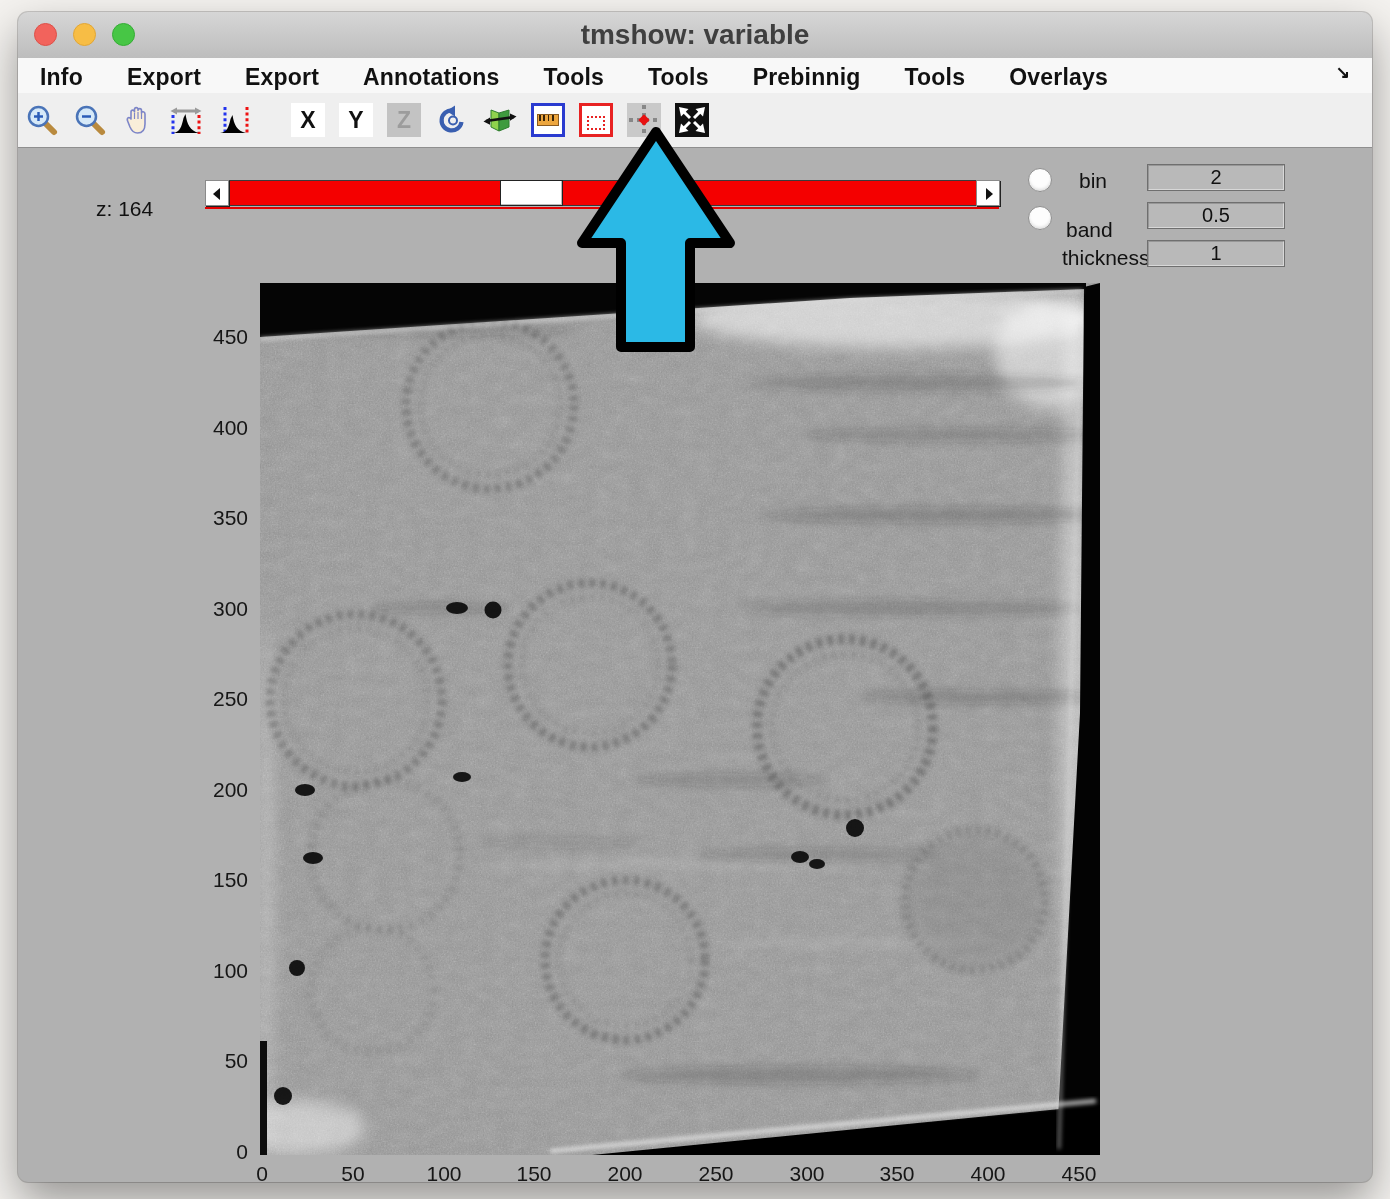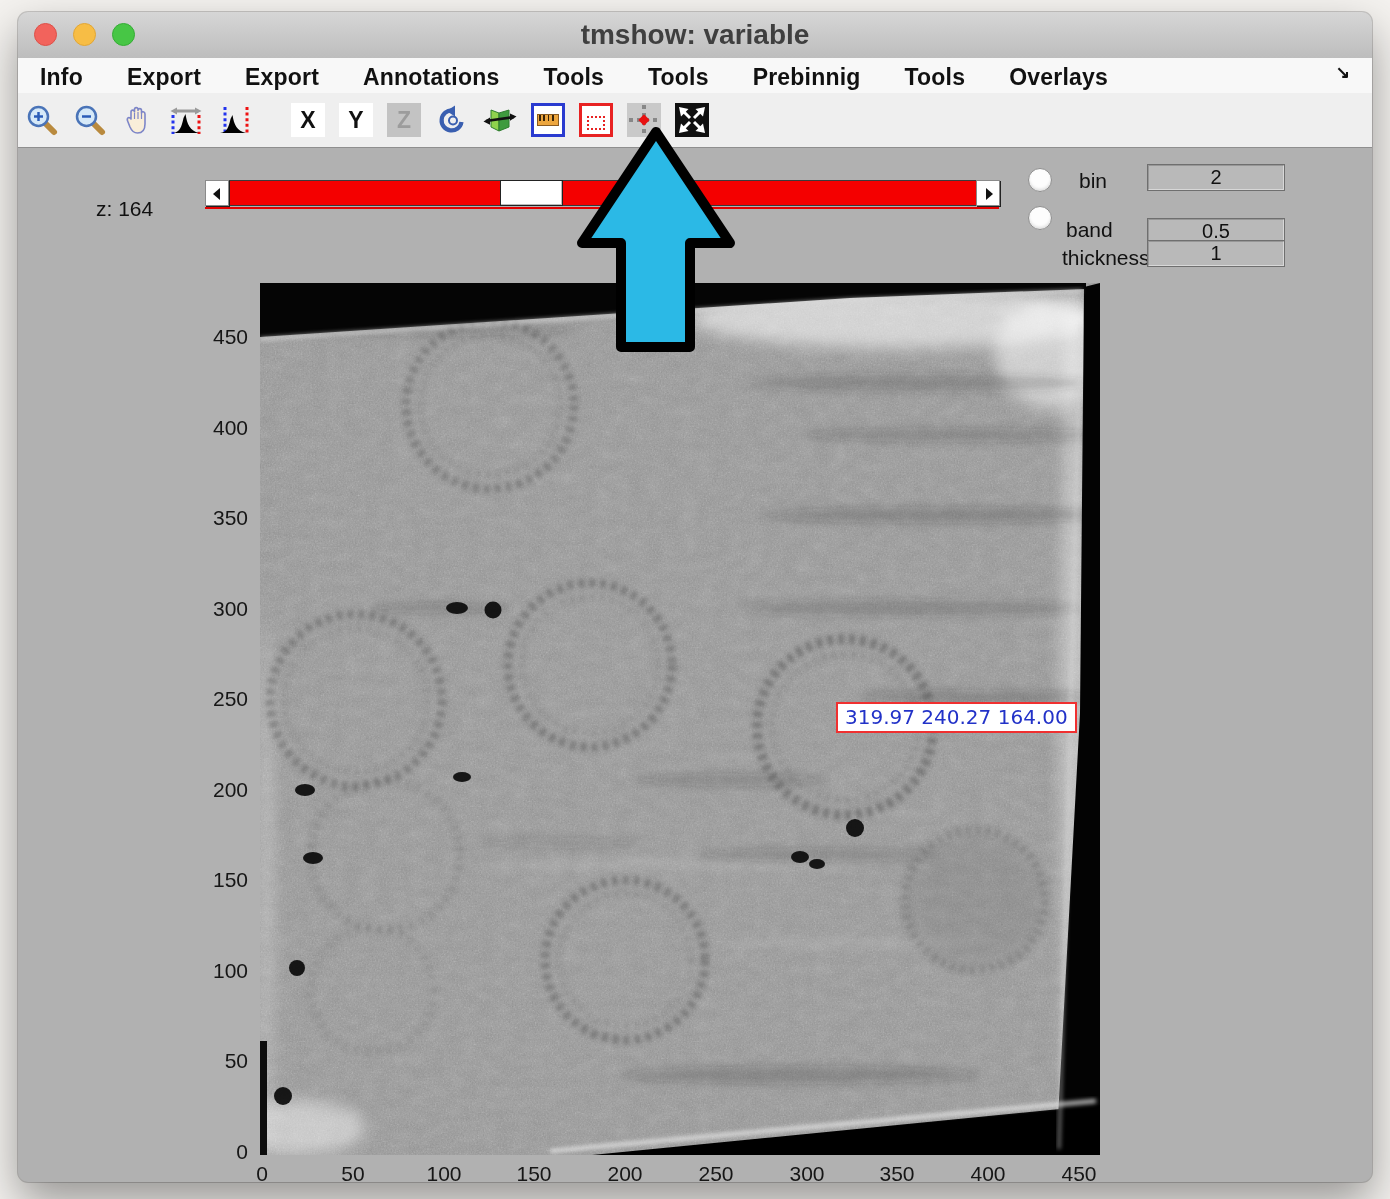--- a/index.html
+++ b/index.html
@@ -231,21 +231,21 @@
     <div class="zbtn right">
         <span class="tri r"></span>
       </div>
   </div>
 
   <div class="radio" style="left:1010px;top:156px;"></div>
   <div class="ctl-label" style="left:1048px;top:157px;margin-left:13px;">bin</div>
   <input class="entry" style="top: 152px;" value="2">
   <div class="radio" style="left:1010px;top:194px;"></div>
   <div class="ctl-label" style="left:1048px;top:195px;margin-top:11px;">band</div>
-  <input class="entry" style="top: 206px;" value="0.5">
+  <input class="entry" style="top: 190px;" value="0.5">
   <div class="ctl-label" style="left:1017px;top:234px;margin-left:27px;">thickness</div>
   <input class="entry" style="top: 228px;" value="1">
 
   <div class="tomo">
     <svg width="840" height="872" viewBox="0 0 840 872">
       <defs>
         <filter id="noise" x="0" y="0" width="100%" height="100%">
           <feTurbulence type="fractalNoise" baseFrequency="0.65" numOctaves="2" seed="7" stitchTiles="stitch"></feTurbulence>
           <feColorMatrix type="saturate" values="0"></feColorMatrix>
           <feComponentTransfer>
@@ -358,19 +358,18 @@
       <div class="xtick" style="left: 395px;">100</div>
       <div class="xtick" style="left: 485px;">150</div>
       <div class="xtick" style="left: 576px;">200</div>
       <div class="xtick" style="left: 667px;">250</div>
       <div class="xtick" style="left: 758px;">300</div>
       <div class="xtick" style="left: 848px;">350</div>
       <div class="xtick" style="left: 939px;">400</div>
       <div class="xtick" style="left: 1030px;">450</div>
     </div>
 
-  <div class="readout">319.97 240.27 164.00</div>
 
   <svg class="big-arrow" width="184" height="245" viewBox="0 0 184 245">
     <polygon points="92,14 166,125 126,125 126,229 57,229 57,125 18,125" fill="#2bb9e6" stroke="#000" stroke-width="10" stroke-linejoin="round"></polygon>
   </svg>
 
 </div>
 
 </body></html>

